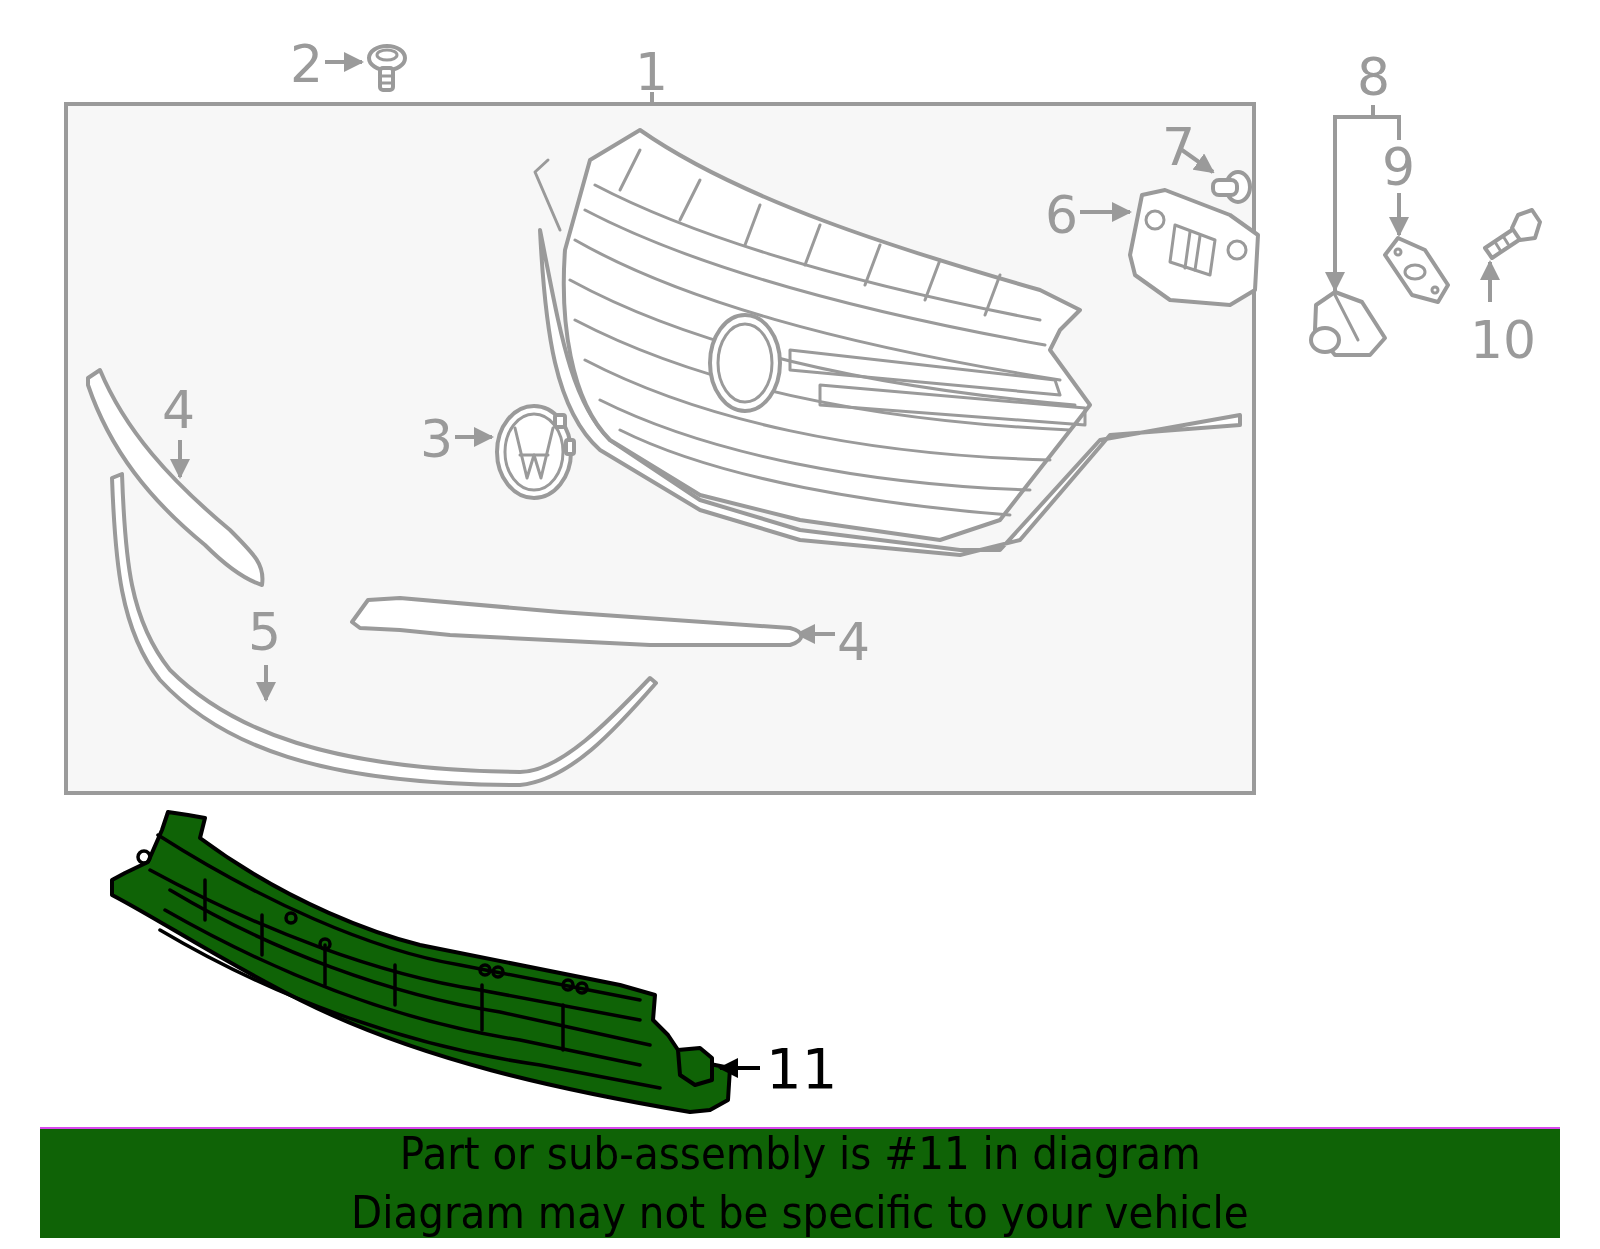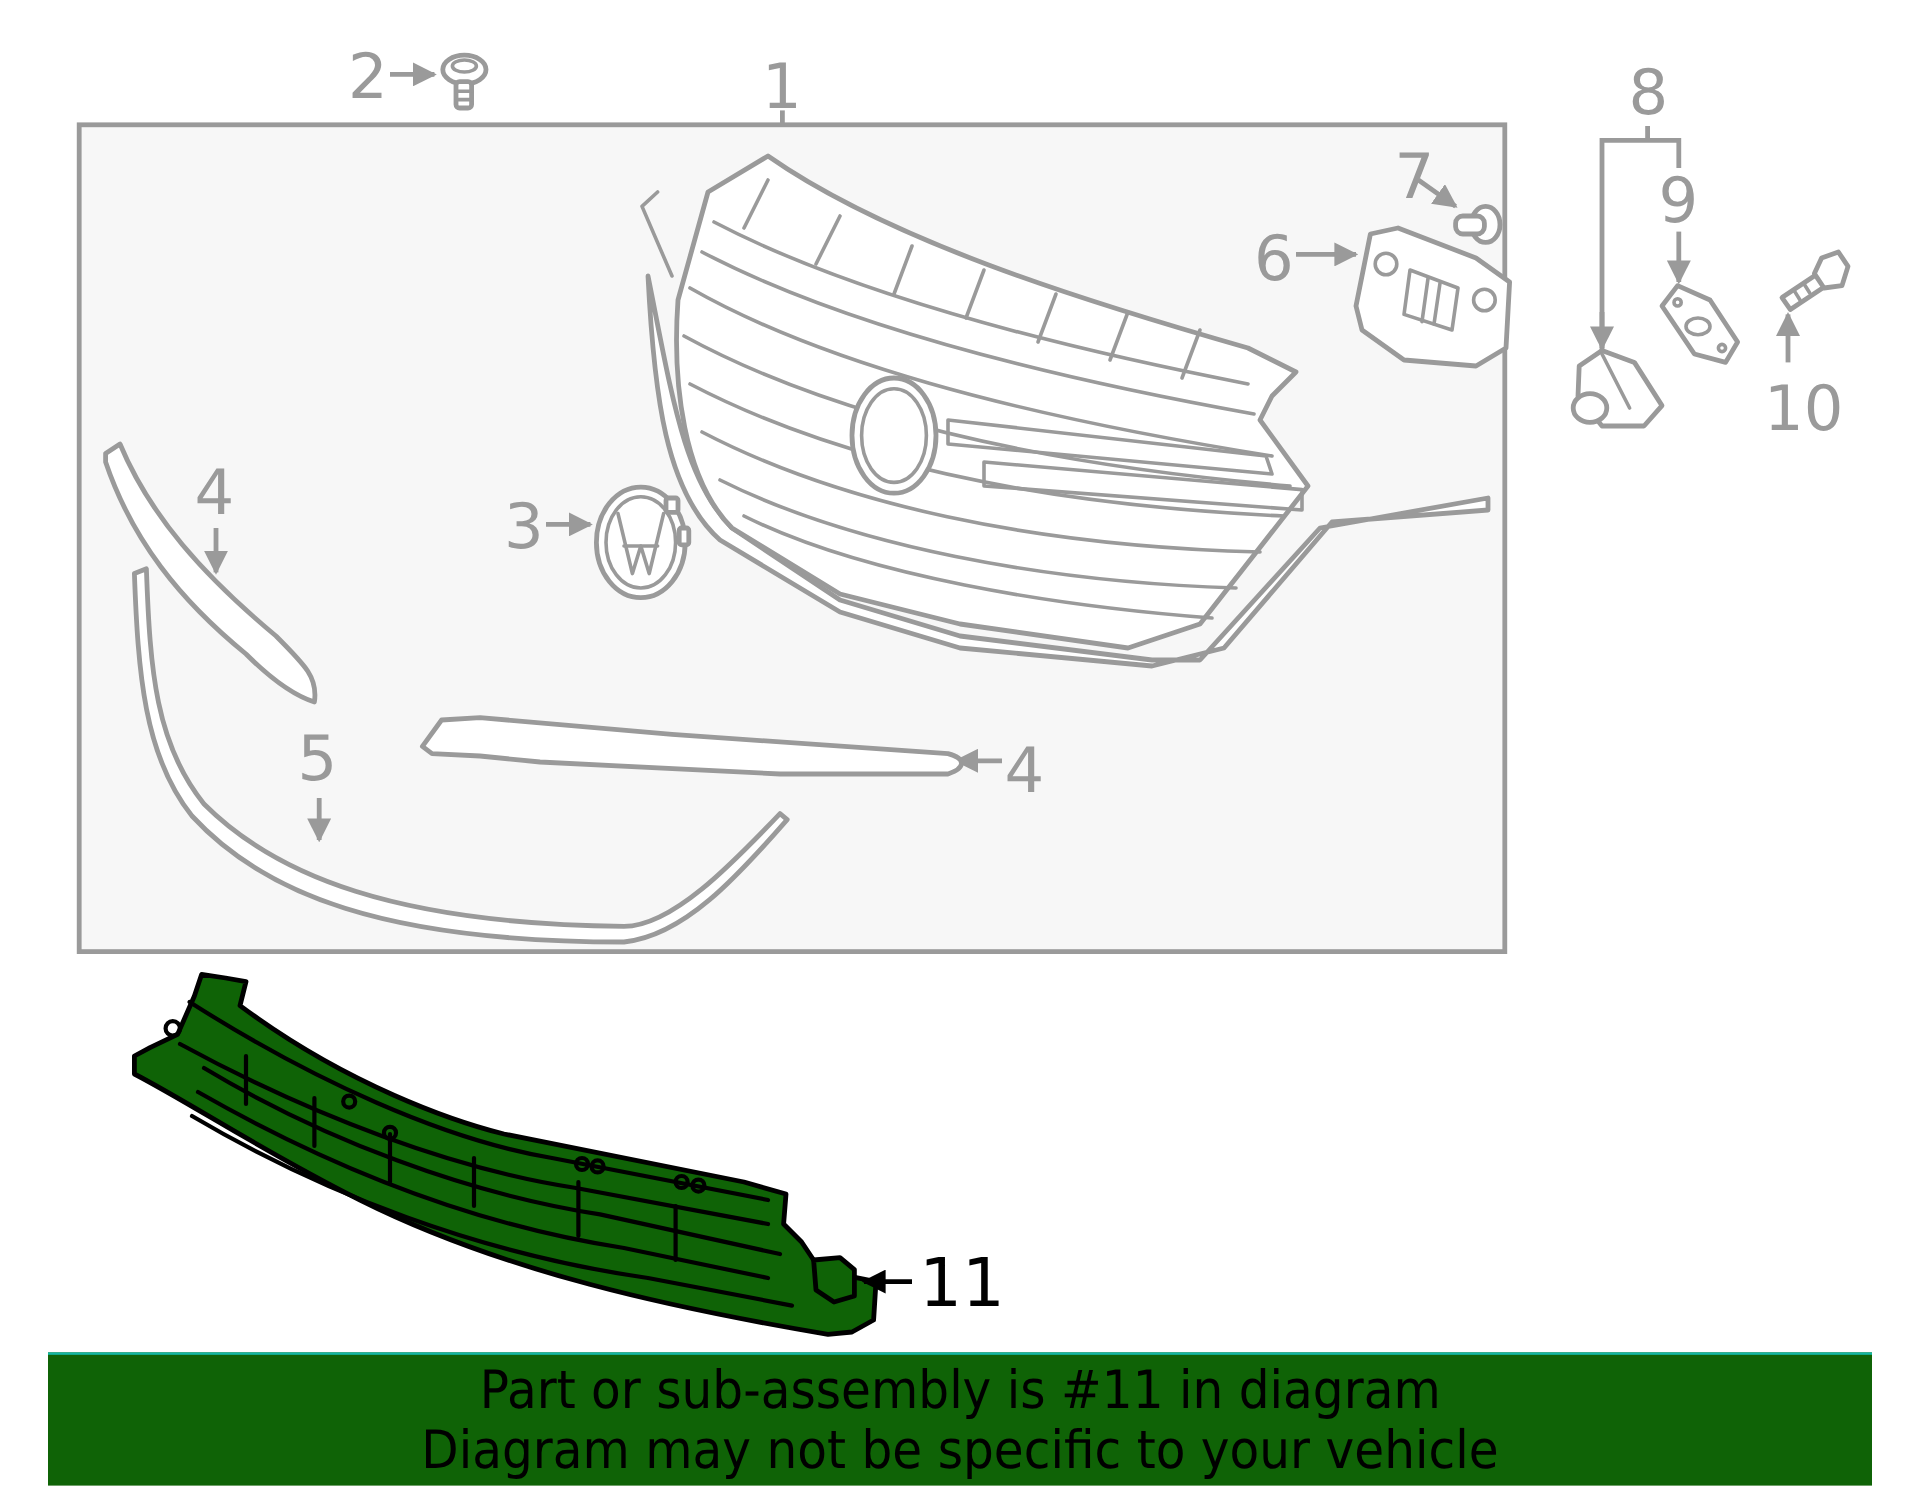--- a/index.html
+++ b/index.html
@@ -10,22 +10,22 @@
   .callout-hl { font-family: "DejaVu Sans", sans-serif; font-size: 56px; fill: #000000; }
   .part { fill: #ffffff; stroke: #9a9a9a; stroke-width: 4; stroke-linejoin: round; stroke-linecap: round; }
   .part-line { fill: none; stroke: #9a9a9a; stroke-width: 3; stroke-linejoin: round; stroke-linecap: round; }
   .leader { stroke: #9a9a9a; stroke-width: 4; fill: none; }
   .arrowhead { fill: #9a9a9a; }
   .hl-part { fill: #0f6306; stroke: #000000; stroke-width: 4; stroke-linejoin: round; stroke-linecap: round; }
   .hl-line { fill: none; stroke: #000000; stroke-width: 3.5; stroke-linejoin: round; stroke-linecap: round; }
   .hl-leader { stroke: #000000; stroke-width: 4; }
   .hl-arrowhead { fill: #000000; }
   #banner { position: absolute; left: 40px; top: 1127px; width: 1520px; height: 111px;
-            background: #0f6306; border-top: 2px solid #14b8a6; box-sizing: border-box;
-            display: flex; flex-direction: column; align-items: center; justify-content: center; }
+            background: #0f6306; border-top: 2px solid #d946ef; box-sizing: border-box;
+            display: flex; flex-direction: column; align-items: center; justify-content: space-between; }
   #banner .line { font-family: "DejaVu Sans", sans-serif; font-size: 44px; color: #000000;
                   line-height: 50px; white-space: nowrap; transform: scaleX(0.92); }
 </style>
 </head>
 <body>
 
 <svg id="diagram" width="1600" height="1120" viewBox="0 0 1600 1120" xmlns="http://www.w3.org/2000/svg">
   <defs>
     <marker id="arr" viewBox="0 0 10 10" refX="9" refY="5" markerWidth="5" markerHeight="5" orient="auto">
       <path d="M0,0 L10,5 L0,10 z" class="arrowhead"></path>

